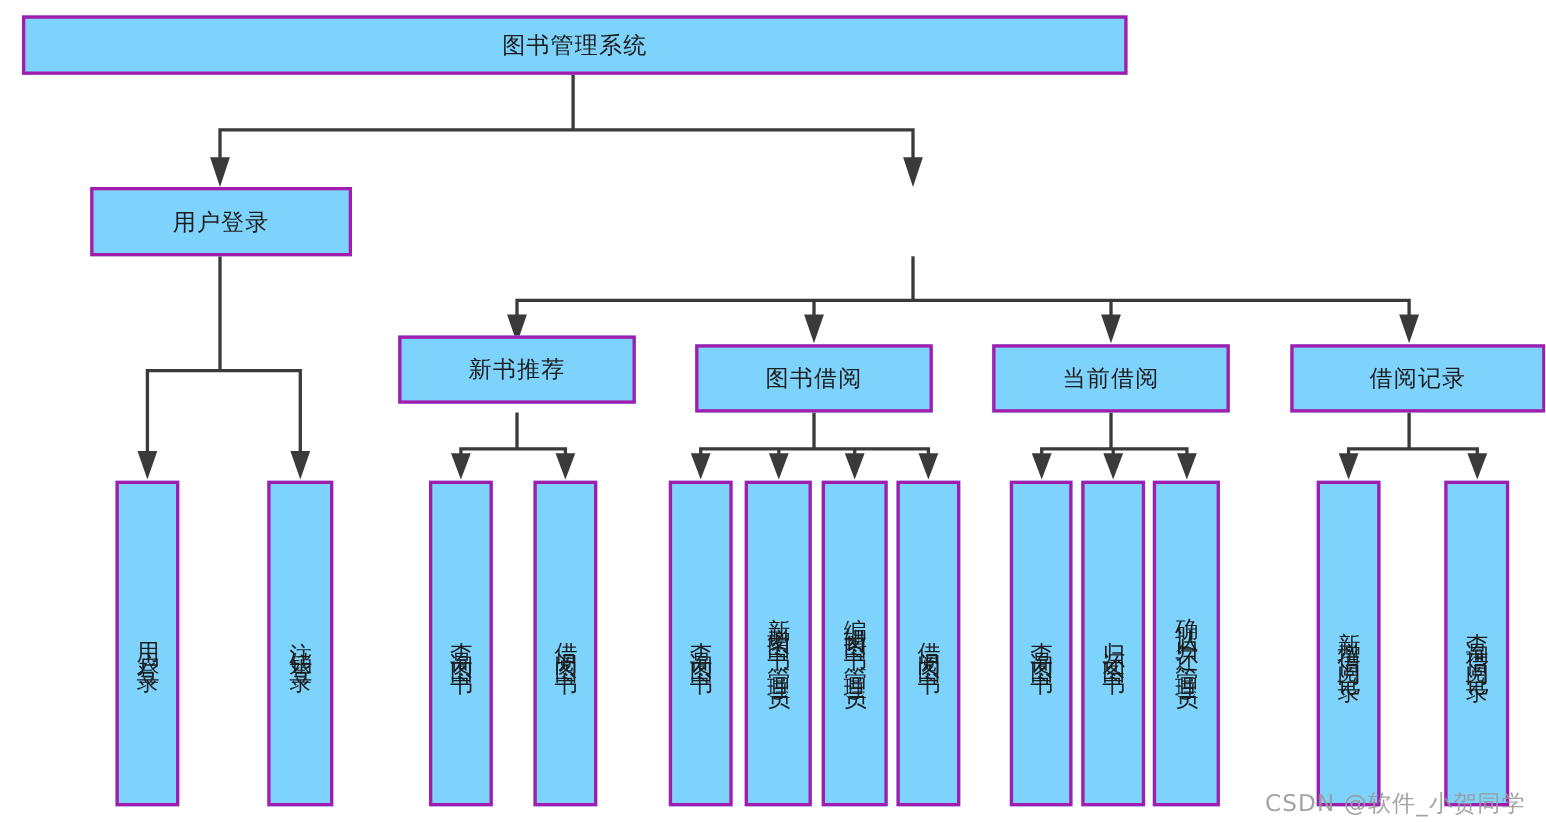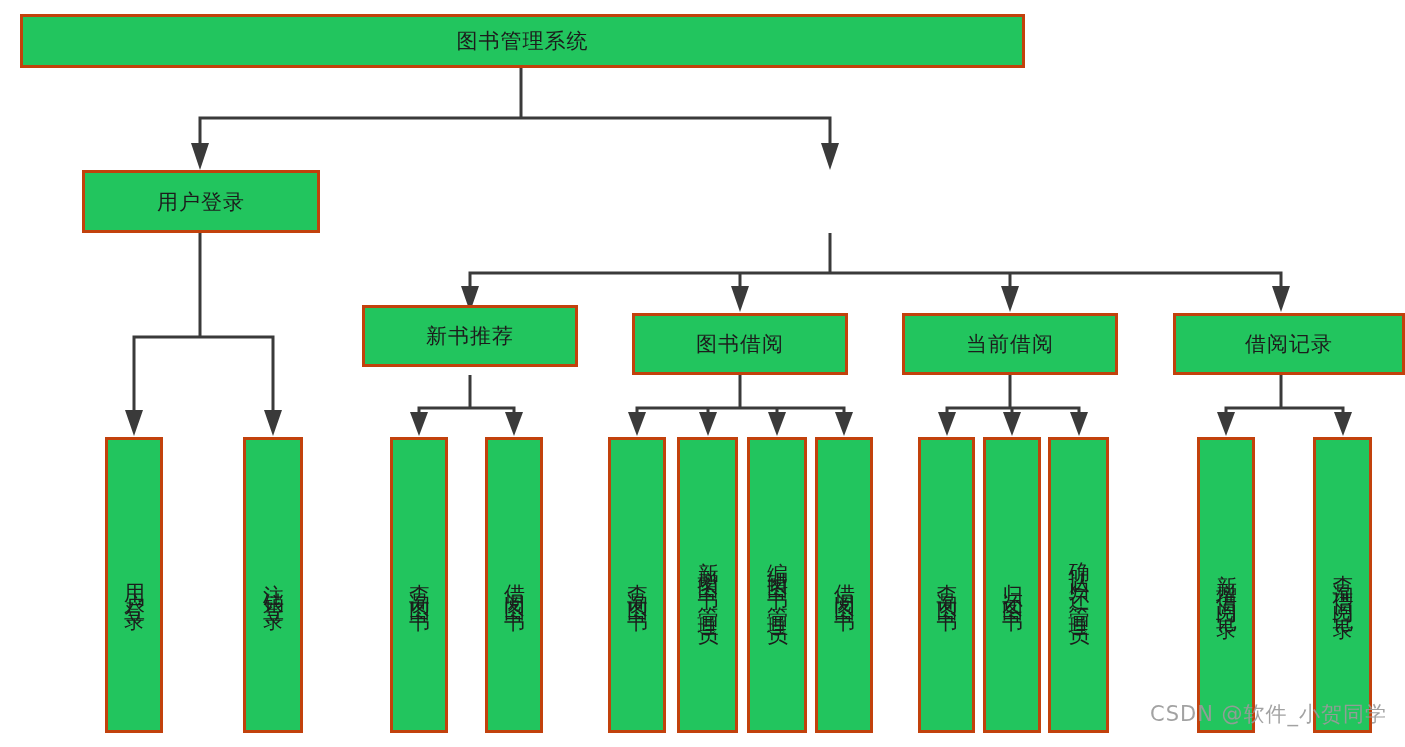--- a/index.html
+++ b/index.html
@@ -14,22 +14,22 @@
   }
   .wires {
     position: absolute;
     left: 0; top: 0;
     width: 1405px; height: 747px;
     z-index: 0;
   }
   .node {
     position: absolute;
     box-sizing: border-box;
-    background: #22c55e;
-    border: 3px solid #c2410c;
+    background: #7dd3fc;
+    border: 3px solid #a21caf;
     display: flex;
     align-items: center;
     justify-content: center;
     z-index: 1;
   }
   .hbox .lbl {
     font-size: 21px;
     letter-spacing: 1px;
     color: #1c1c1c;
     white-space: nowrap;
@@ -63,21 +63,21 @@
   .b-c4 { left: 815px;  width: 58px; }
   .b-d1 { left: 918px;  width: 57px; }
   .b-d2 { left: 983px;  width: 58px; }
   .b-d3 { left: 1048px; width: 61px; }
   .b-e1 { left: 1197px; width: 58px; }
   .b-e2 { left: 1313px; width: 59px; }
 
   .watermark {
     position: absolute;
     left: 1150px;
-    top: 700px;
+    top: 716px;
     z-index: 2;
     font-size: 21px;
     color: #9b9b9b;
     opacity: 0.92;
     white-space: nowrap;
     letter-spacing: 1px;
   }
 </style>
 </head>
 <body>

